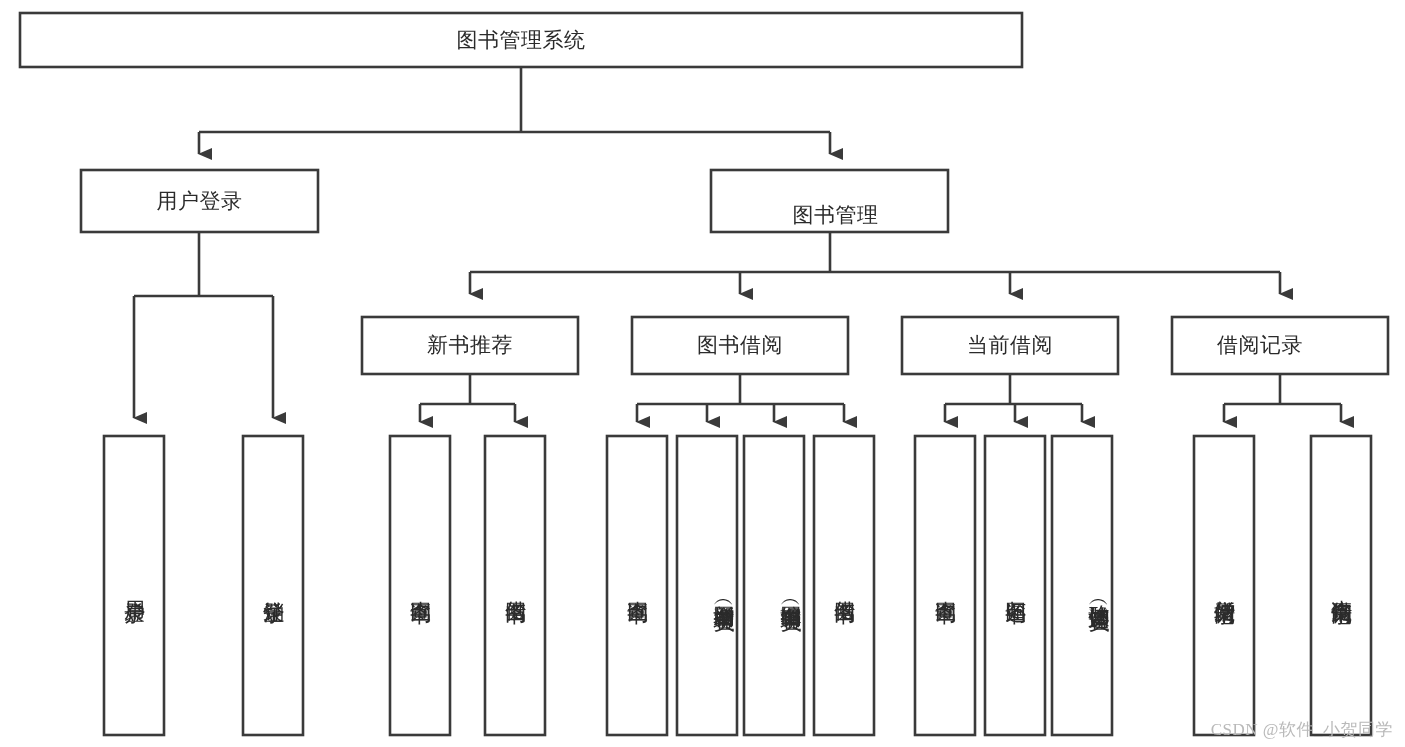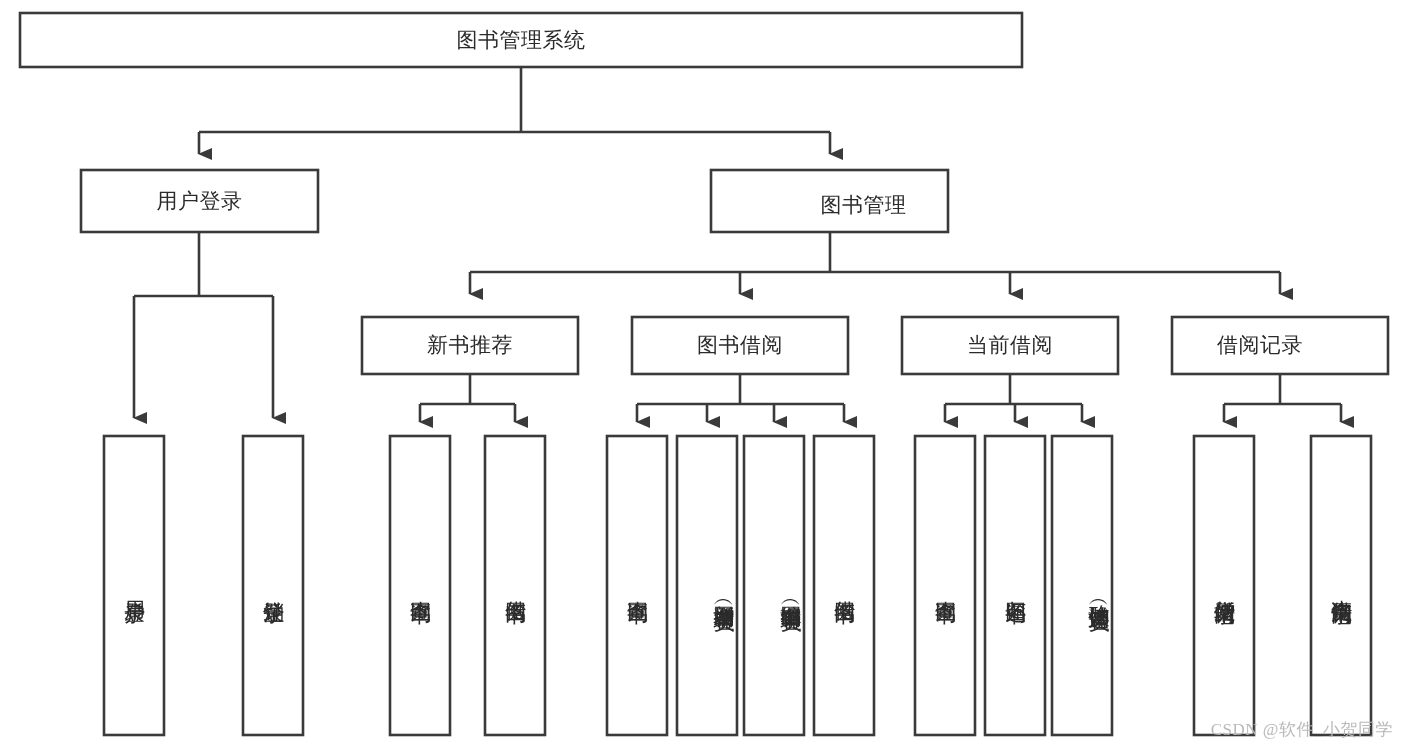--- a/index.html
+++ b/index.html
@@ -158,21 +158,21 @@
     <rect x="985" y="436" width="60" height="299" class="node-box"></rect>
     <rect x="1052" y="436" width="60" height="299" class="node-box"></rect>
 
     <rect x="1194" y="436" width="60" height="299" class="node-box"></rect>
     <rect x="1311" y="436" width="60" height="299" class="node-box"></rect>
   </svg>
 
   <div class="node-label-h" style="left:20px; top:13px; width:1002px; height:54px;">图书管理系统</div>
 
   <div class="node-label-h" style="left:81px; top:170px; width:237px; height:62px;">用户登录</div>
-  <div class="node-label-h" style="left:711px; top:174px; width:249px; height:62px;padding-left:28px;">图书管理</div>
+  <div class="node-label-h" style="left:711px; top:184px; width:249px; height:62px;">图书管理</div>
 
   <div class="node-label-h" style="left:362px; top:317px; width:216px; height:57px;">新书推荐</div>
   <div class="node-label-h" style="left:902px; top:317px; width:216px; height:57px;">当前借阅</div>
   <div class="node-label-h" style="left:632px; top:317px; width:216px; height:57px;">图书借阅</div>
   <div class="node-label-h" style="left:1172px; top:317px; width:176px; height:57px;">借阅记录</div>
 
   <div class="node-label-v" style="left:104px; top:436px; width:60px; height:299px;">用户登录</div>
   <div class="node-label-v" style="left:243px; top:436px; width:60px; height:299px;">注销登录</div>
 
   <div class="node-label-v" style="left:390px; top:436px; width:60px; height:299px;">查询图书</div>

